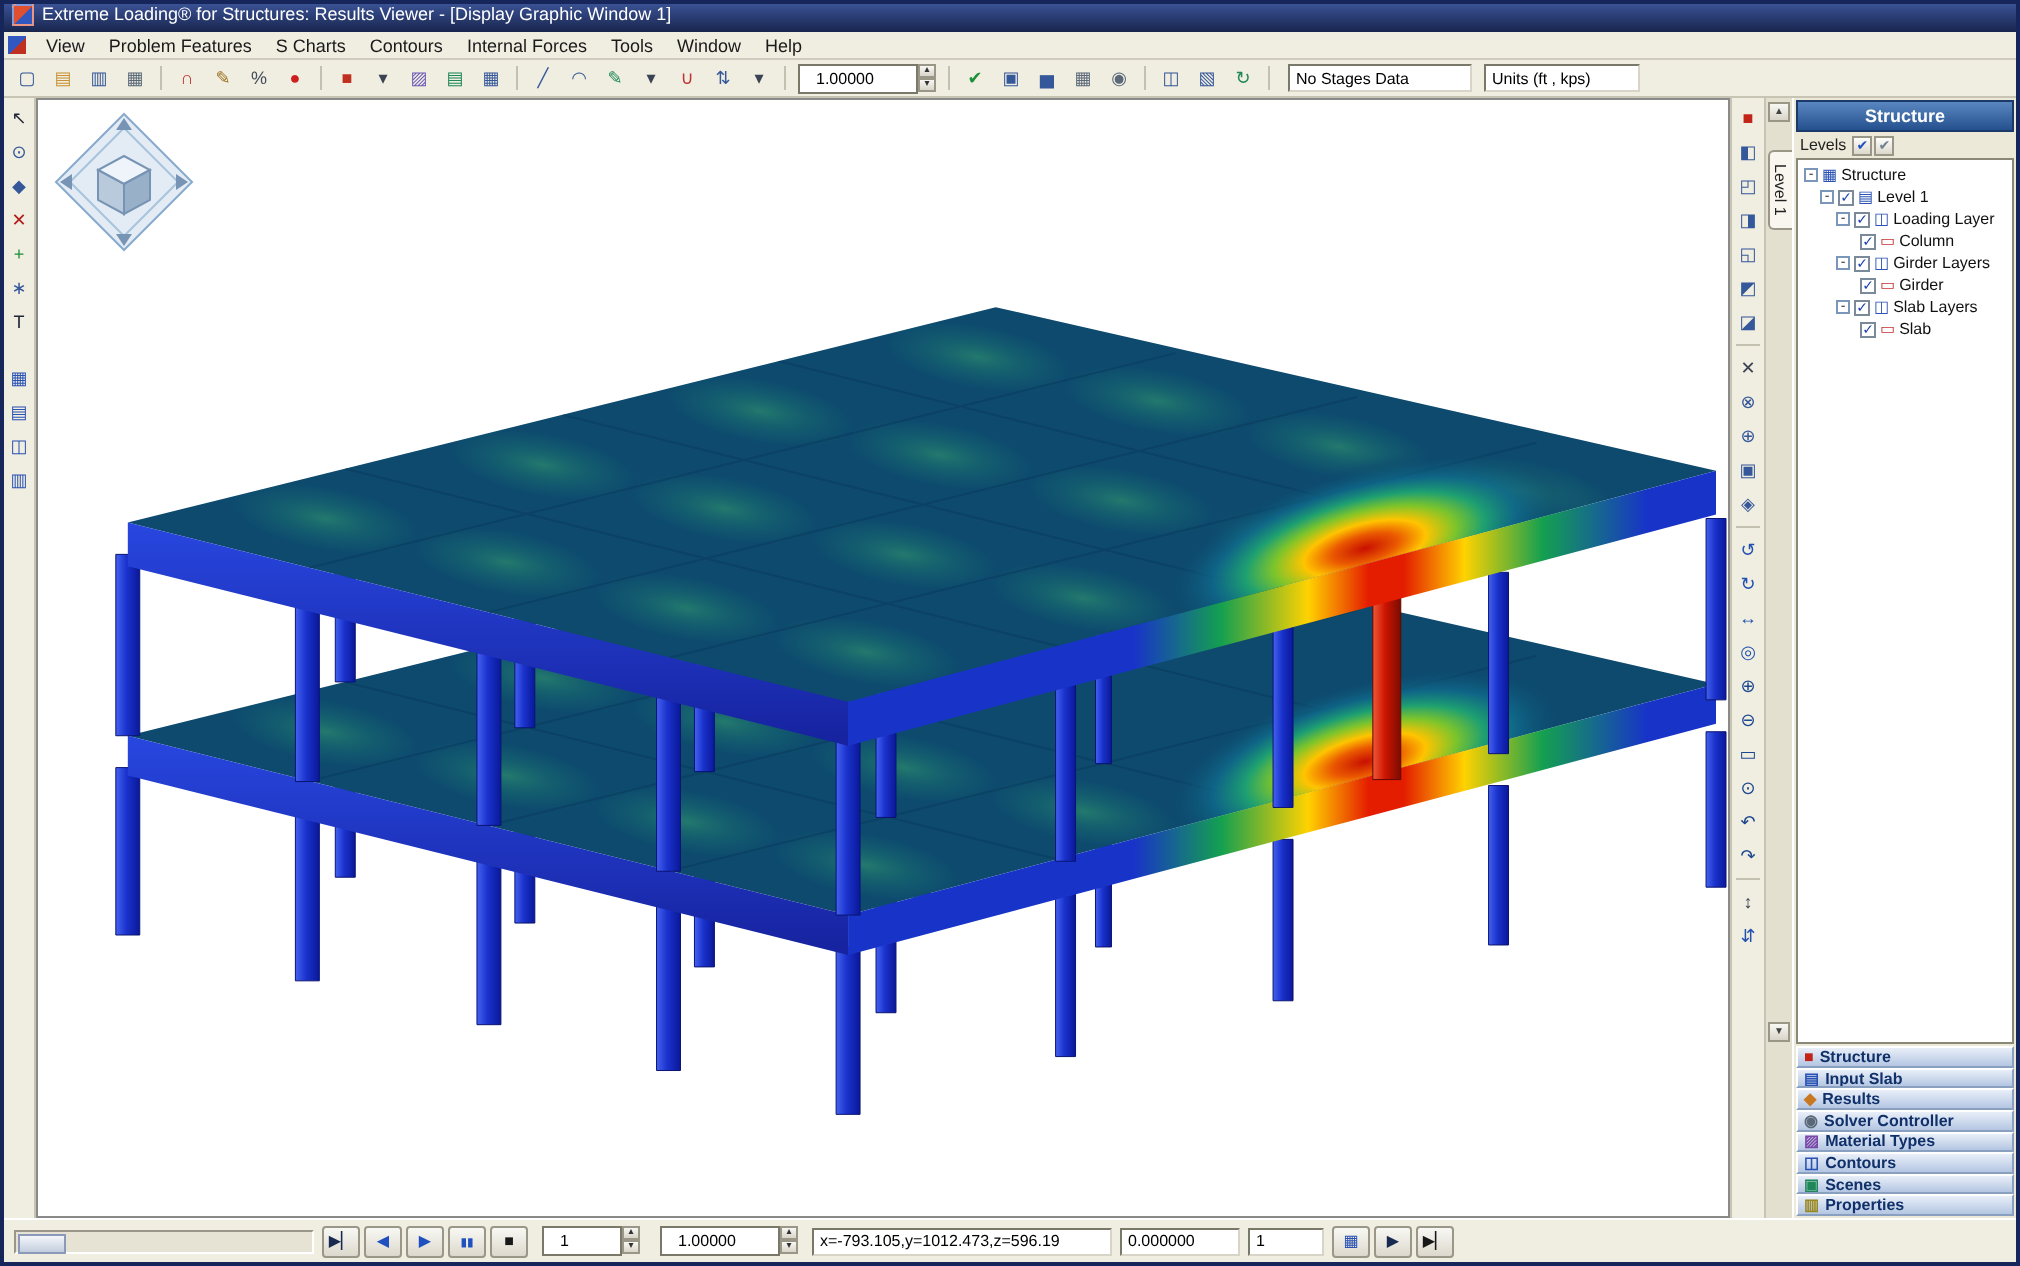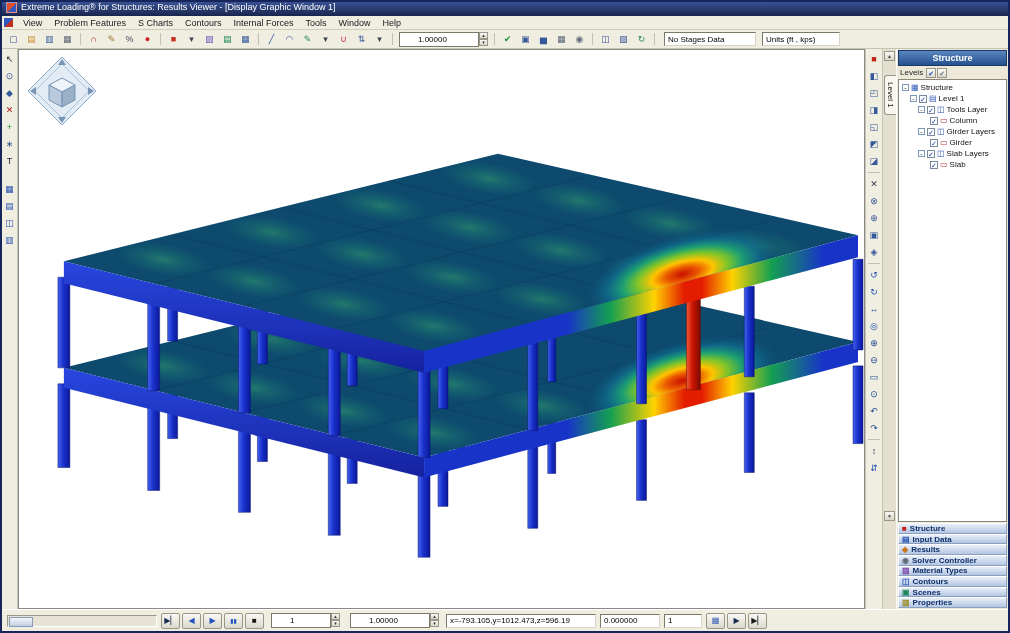--- a/index.html
+++ b/index.html
@@ -17,21 +17,21 @@
            align-items:center;padding:0 3px}
   .tgroup{display:flex;align-items:center;gap:1px}
   .tbtn{width:15px;height:15px;display:flex;align-items:center;justify-content:center;font-size:9px;line-height:15px;
         border:1px solid rgba(0,0,0,0);border-radius:2px;flex:none}
   .tsep{width:1px;height:12px;background:#c4c0b0;margin:0 3px;align-self:center;flex:none}
   .hsep{height:1px;width:12px;background:#c4c0b0;margin:2px 0;flex:none}
   .lgap{height:10px;width:1px;flex:none}
   .field{background:#fff;border:1px solid #7a7868;border-bottom-color:#d8d4c8;border-right-color:#d8d4c8;
          height:14px;box-sizing:border-box;font-size:8px;display:flex;align-items:center;padding:0 3px;color:#000;white-space:nowrap;overflow:hidden}
   .spin{display:flex;height:15px;align-items:stretch;margin:0 3px}
-  .spin .val{background:#fff;border:1px solid #7a7868;font-size:8px;display:flex;align-items:center;padding:0 18px;color:#000}
+  .spin .val{background:#fff;border:1px solid #7a7868;font-size:8px;display:flex;align-items:center;padding:0 8px;color:#000}
   .arrows{display:flex;flex-direction:column;width:9px}
   .arrows div{flex:1;font-size:5px;line-height:5px;background:linear-gradient(#f8f8f4,#d8d4c8);border:1px solid #9a9688;
               display:flex;align-items:center;justify-content:center;color:#333}
   .main{display:flex;height:560px}
   .lefttools{width:16px;background:#f0ede1;border-right:1px solid #c8c4b4;display:flex;flex-direction:column;
              align-items:center;padding-top:2px;gap:1px;box-sizing:border-box}
   .lefttools .tbtn,.righttools .tbtn{width:14px;height:14px}
   .viewport{flex:1;background:#fff;position:relative;border:1px solid #8a8a8a;box-sizing:border-box;overflow:hidden}
   .scene{position:absolute;left:0;top:0;width:100%;height:100%}
   .gizmo{position:absolute;left:6px;top:4px}
@@ -338,21 +338,21 @@
       <div class="trow" style="padding-left:11px">
         <span class="texp">-</span>
         <span class="tchk">✓</span>
         <span class="tico" style="color:#2a52b4">▤</span>
         <span>Level 1</span>
       </div>
       <div class="trow" style="padding-left:19px">
         <span class="texp">-</span>
         <span class="tchk">✓</span>
         <span class="tico" style="color:#2a52b4">◫</span>
-        <span>Tools Layer</span>
+        <span>Loading Layer</span>
       </div>
       <div class="trow" style="padding-left:31px">
         <span class="tchk">✓</span>
         <span class="tico" style="color:#c03030">▭</span>
         <span>Column</span>
       </div>
       <div class="trow" style="padding-left:19px">
         <span class="texp">-</span>
         <span class="tchk">✓</span>
         <span class="tico" style="color:#2a52b4">◫</span>
@@ -377,21 +377,21 @@
     </div>
     <div class="panel-buttons">
 
         <div class="pbtn">
           <span class="pbico" style="color:#c22418">■</span>
           <span>Structure</span>
         </div>
 
         <div class="pbtn">
           <span class="pbico" style="color:#2a52b4">▤</span>
-          <span>Input Data</span>
+          <span>Input Slab</span>
         </div>
 
         <div class="pbtn">
           <span class="pbico" style="color:#c87820">◆</span>
           <span>Results</span>
         </div>
 
         <div class="pbtn">
           <span class="pbico" style="color:#5a6878">◉</span>
           <span>Solver Controller</span>

